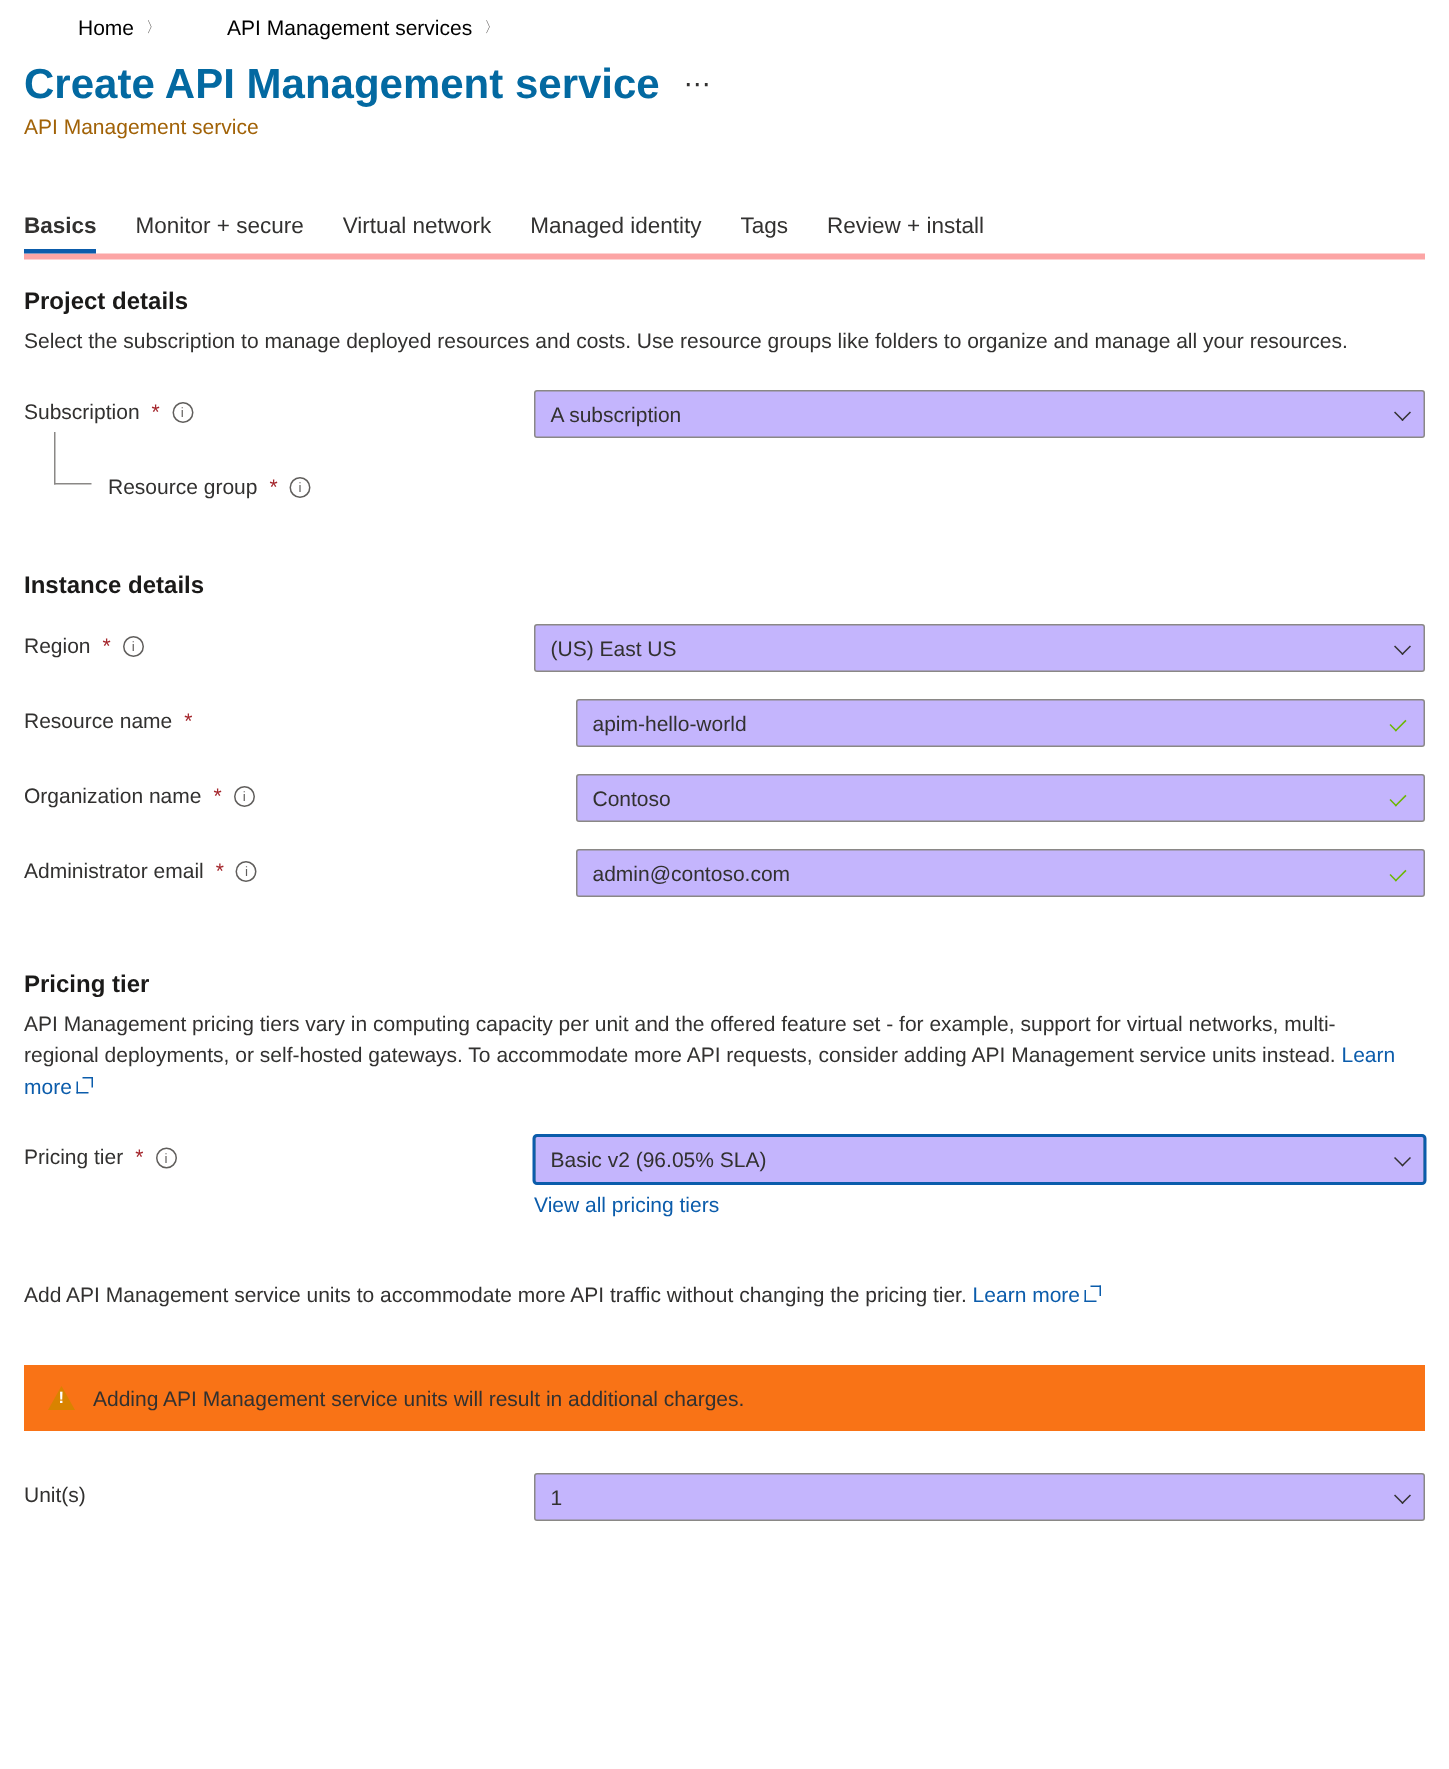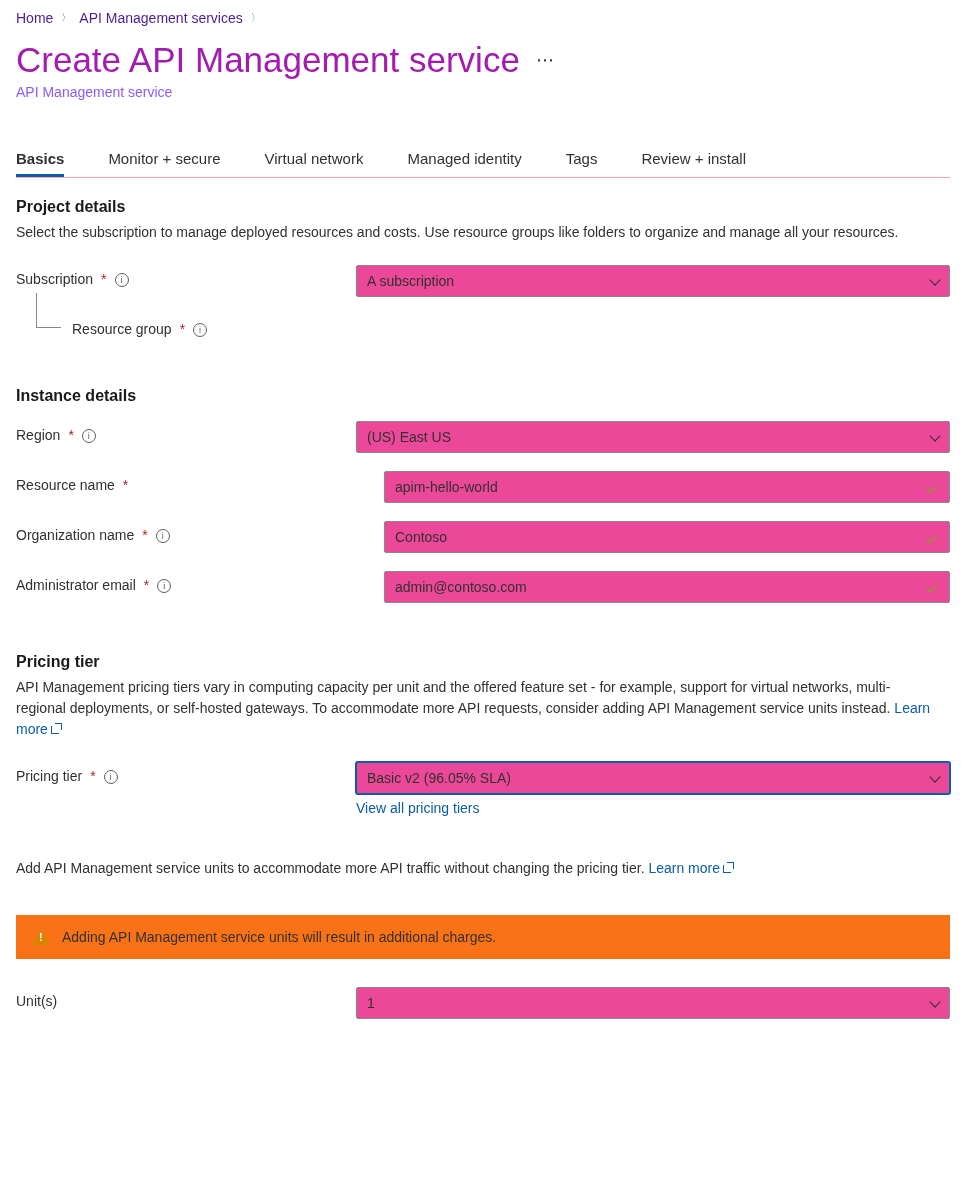--- a/index.html
+++ b/index.html
@@ -1,27 +1,27 @@
 <!DOCTYPE html>
 <html><head>
 <meta charset="utf-8">
 <style>
   * { box-sizing: border-box; margin: 0; padding: 0; font-family: "Segoe UI", -apple-system, sans-serif; }
   body { background: #fff; color: #323130; padding: 8px 16px 40px 16px; width: 966px; font-size: 14px; }
 
   .breadcrumbs { display: flex; align-items: center; gap: 8px; font-size: 14px; padding: 2px 0 14px 0; color: #605e5c; }
-  .breadcrumbs a { color: #4c1d95; text-decoration: none; }
+  .breadcrumbs a { color: #000000; text-decoration: none; margin-left: 36px; }
   .chev { color: #605e5c; font-size: 10px; }
 
   .title-row { display: flex; align-items: center; gap: 16px; }
-  h1 { font-size: 35px; font-weight: 400; color: #a21caf; }
+  h1 { font-size: 28px; font-weight: 700; color: #0369a1; }
   .more-dots { font-size: 18px; letter-spacing: 2px; color: #323130; cursor: pointer; }
-  .subtitle { color: #8b5cf6; margin-top: 4px; font-size: 14px; }
-
-  .tabs { display: flex; gap: 44px; border-bottom: 1px solid #fca5a5; margin-top: 44px; margin-bottom: 20px; }
+  .subtitle { color: #a16207; margin-top: 4px; font-size: 14px; }
+
+  .tabs { display: flex; gap: 26px; border-bottom: 4px solid #fca5a5; margin-top: 44px; margin-bottom: 20px; }
   .tab { padding: 6px 0 10px 0; font-size: 15px; color: #323130; cursor: pointer; position: relative; }
   .tab.active { font-weight: 600; }
   .tab.active::after { content: ""; position: absolute; left: 0; right: 0; bottom: 0; height: 3px; background: #0b5cab; }
 
   h2.section { font-size: 16px; font-weight: 600; margin-top: 8px; margin-bottom: 6px; color: #1b1a19; }
   .section-desc { color: #323130; line-height: 1.5; margin-bottom: 22px; max-width: 920px; }
 
   .form-row { display: flex; align-items: flex-start; margin-bottom: 18px; }
   .label-col { width: 340px; display: flex; align-items: flex-end; gap: 6px; padding-top: 6px; font-size: 14px; color: #323130; }
   .label-col.indent { padding-left: 56px; position: relative; }
@@ -34,21 +34,21 @@
     display: inline-flex; align-items: center; justify-content: center;
     width: 14px; height: 14px; border: 1px solid #605e5c; border-radius: 50%;
     font-size: 9px; color: #605e5c; cursor: pointer; margin-left: 2px;
   }
 
   .input-col { flex: 1; }
   .field {
     position: relative;
     border: 1px solid #8a8886; border-radius: 2px;
     height: 32px; display: flex; align-items: center; padding: 0 10px;
-    background: #ec4899;
+    background: #c4b5fd;
   }
   .field.valid { border-color: #8a8886; margin-left: 28px; }
   .field.focus { outline: 2px solid #0b5cab; outline-offset: -1px; }
   .field-text { flex: 1; color: #323130; font-size: 14px; }
   .chevdown {
     width: 10px; height: 10px; position: relative; flex-shrink: 0; margin-left: 8px;
   }
   .chevdown::before {
     content: ""; position: absolute; top: 0; left: 2px; width: 7px; height: 7px;
     border-right: 1px solid #323130; border-bottom: 1px solid #323130;

